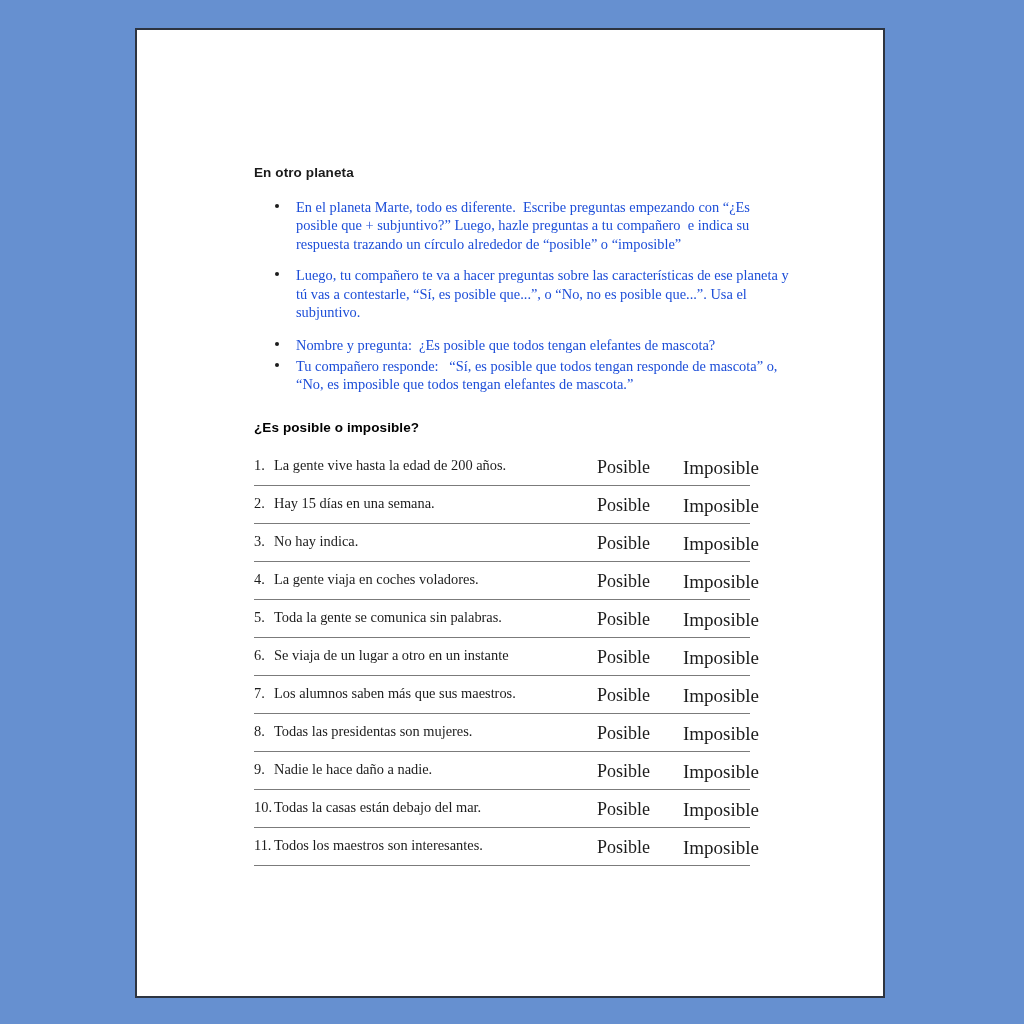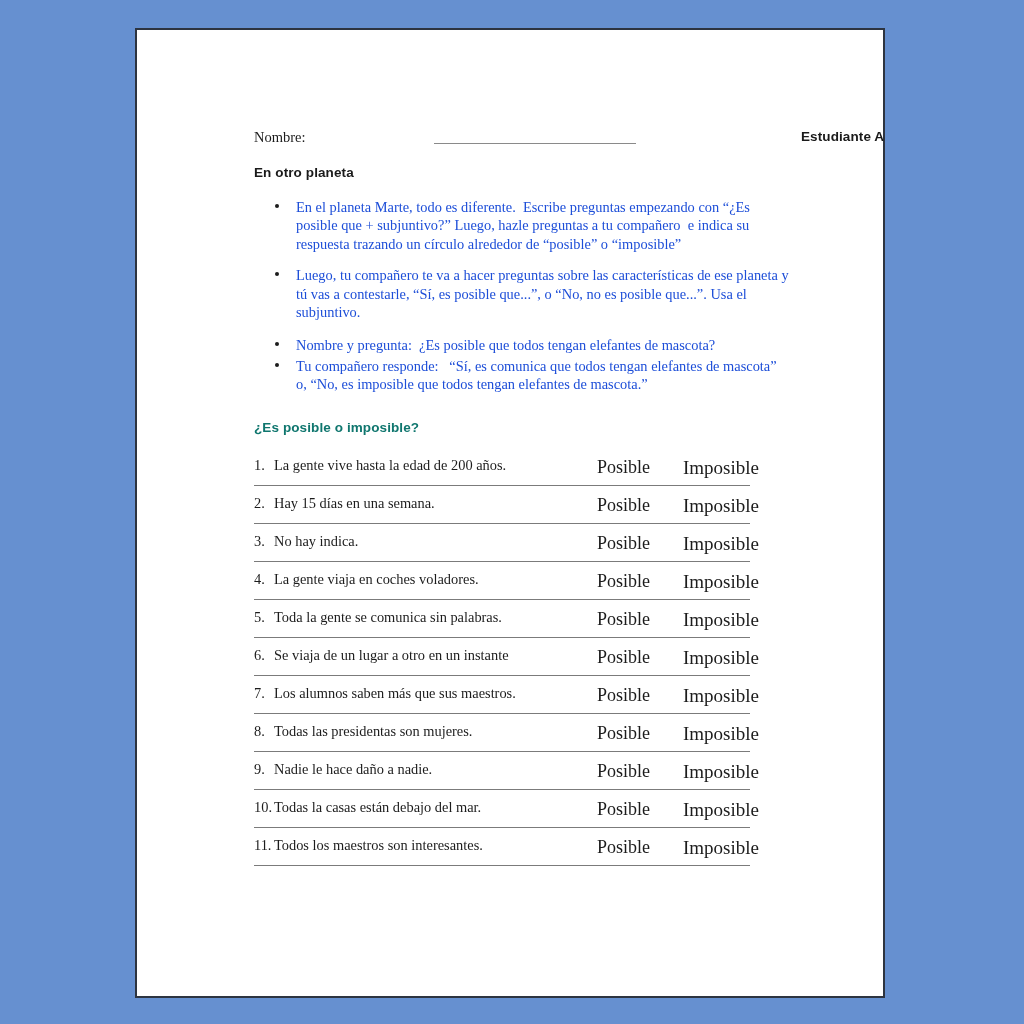--- a/index.html
+++ b/index.html
@@ -127,21 +127,21 @@
   }
 
   
   .section-heading {
     position: absolute;
     left: 117px;
     top: 390px;
     font-family: "Liberation Sans", sans-serif;
     font-weight: bold;
     font-size: 13.5px;
-    color: #0f766e;
+    color: #000000;
     letter-spacing: 0.1px;
     white-space: nowrap;
   }
 
   
   .question-table {
     position: absolute;
     left: 117px;
     top: 418px;
     width: 496px;
@@ -195,25 +195,20 @@
     color: #1c1c1c;
     white-space: nowrap;
   }
 </style>
 </head>
 <body>
 
 <div class="page">
   <div class="page-inner">
 
-    <div class="header-row">
-      <span class="nombre-label">Nombre:</span>
-      <span class="nombre-blank"></span>
-      <span class="estudiante-label">Estudiante A</span>
-    </div>
 
     <div class="doc-title">En otro planeta</div>
 
     <div class="instructions">
 
       <div class="bullet-block">
         <span class="bullet-dot"></span>
         <div class="bullet-text">En el planeta Marte, todo es diferente.  Escribe preguntas empezando con “¿Es posible que + subjuntivo?” Luego, hazle preguntas a tu compañero  e indica su respuesta trazando un círculo alrededor de “posible” o “imposible”</div>
       </div>
 
@@ -222,21 +217,21 @@
         <div class="bullet-text">Luego, tu compañero te va a hacer preguntas sobre las características de ese planeta y tú vas a contestarle, “Sí, es posible que...”, o “No, no es posible que...”. Usa el subjuntivo.</div>
       </div>
 
       <div class="modelo-group">
         <div class="bullet-block tight">
           <span class="bullet-dot"></span>
           <div class="bullet-text">Nombre y pregunta:  ¿Es posible que todos tengan elefantes de mascota?</div>
         </div>
         <div class="bullet-block tight">
           <span class="bullet-dot"></span>
-          <div class="bullet-text">Tu compañero responde:   “Sí, es comunica que todos tengan elefantes de mascota” o, “No, es imposible que todos tengan elefantes de mascota.”</div>
+          <div class="bullet-text">Tu compañero responde:   “Sí, es posible que todos tengan responde de mascota” o, “No, es imposible que todos tengan elefantes de mascota.”</div>
         </div>
       </div>
 
     </div>
 
     <div class="section-heading">¿Es posible o imposible?</div>
 
     <div class="question-table">
 
       <div class="q-row">

